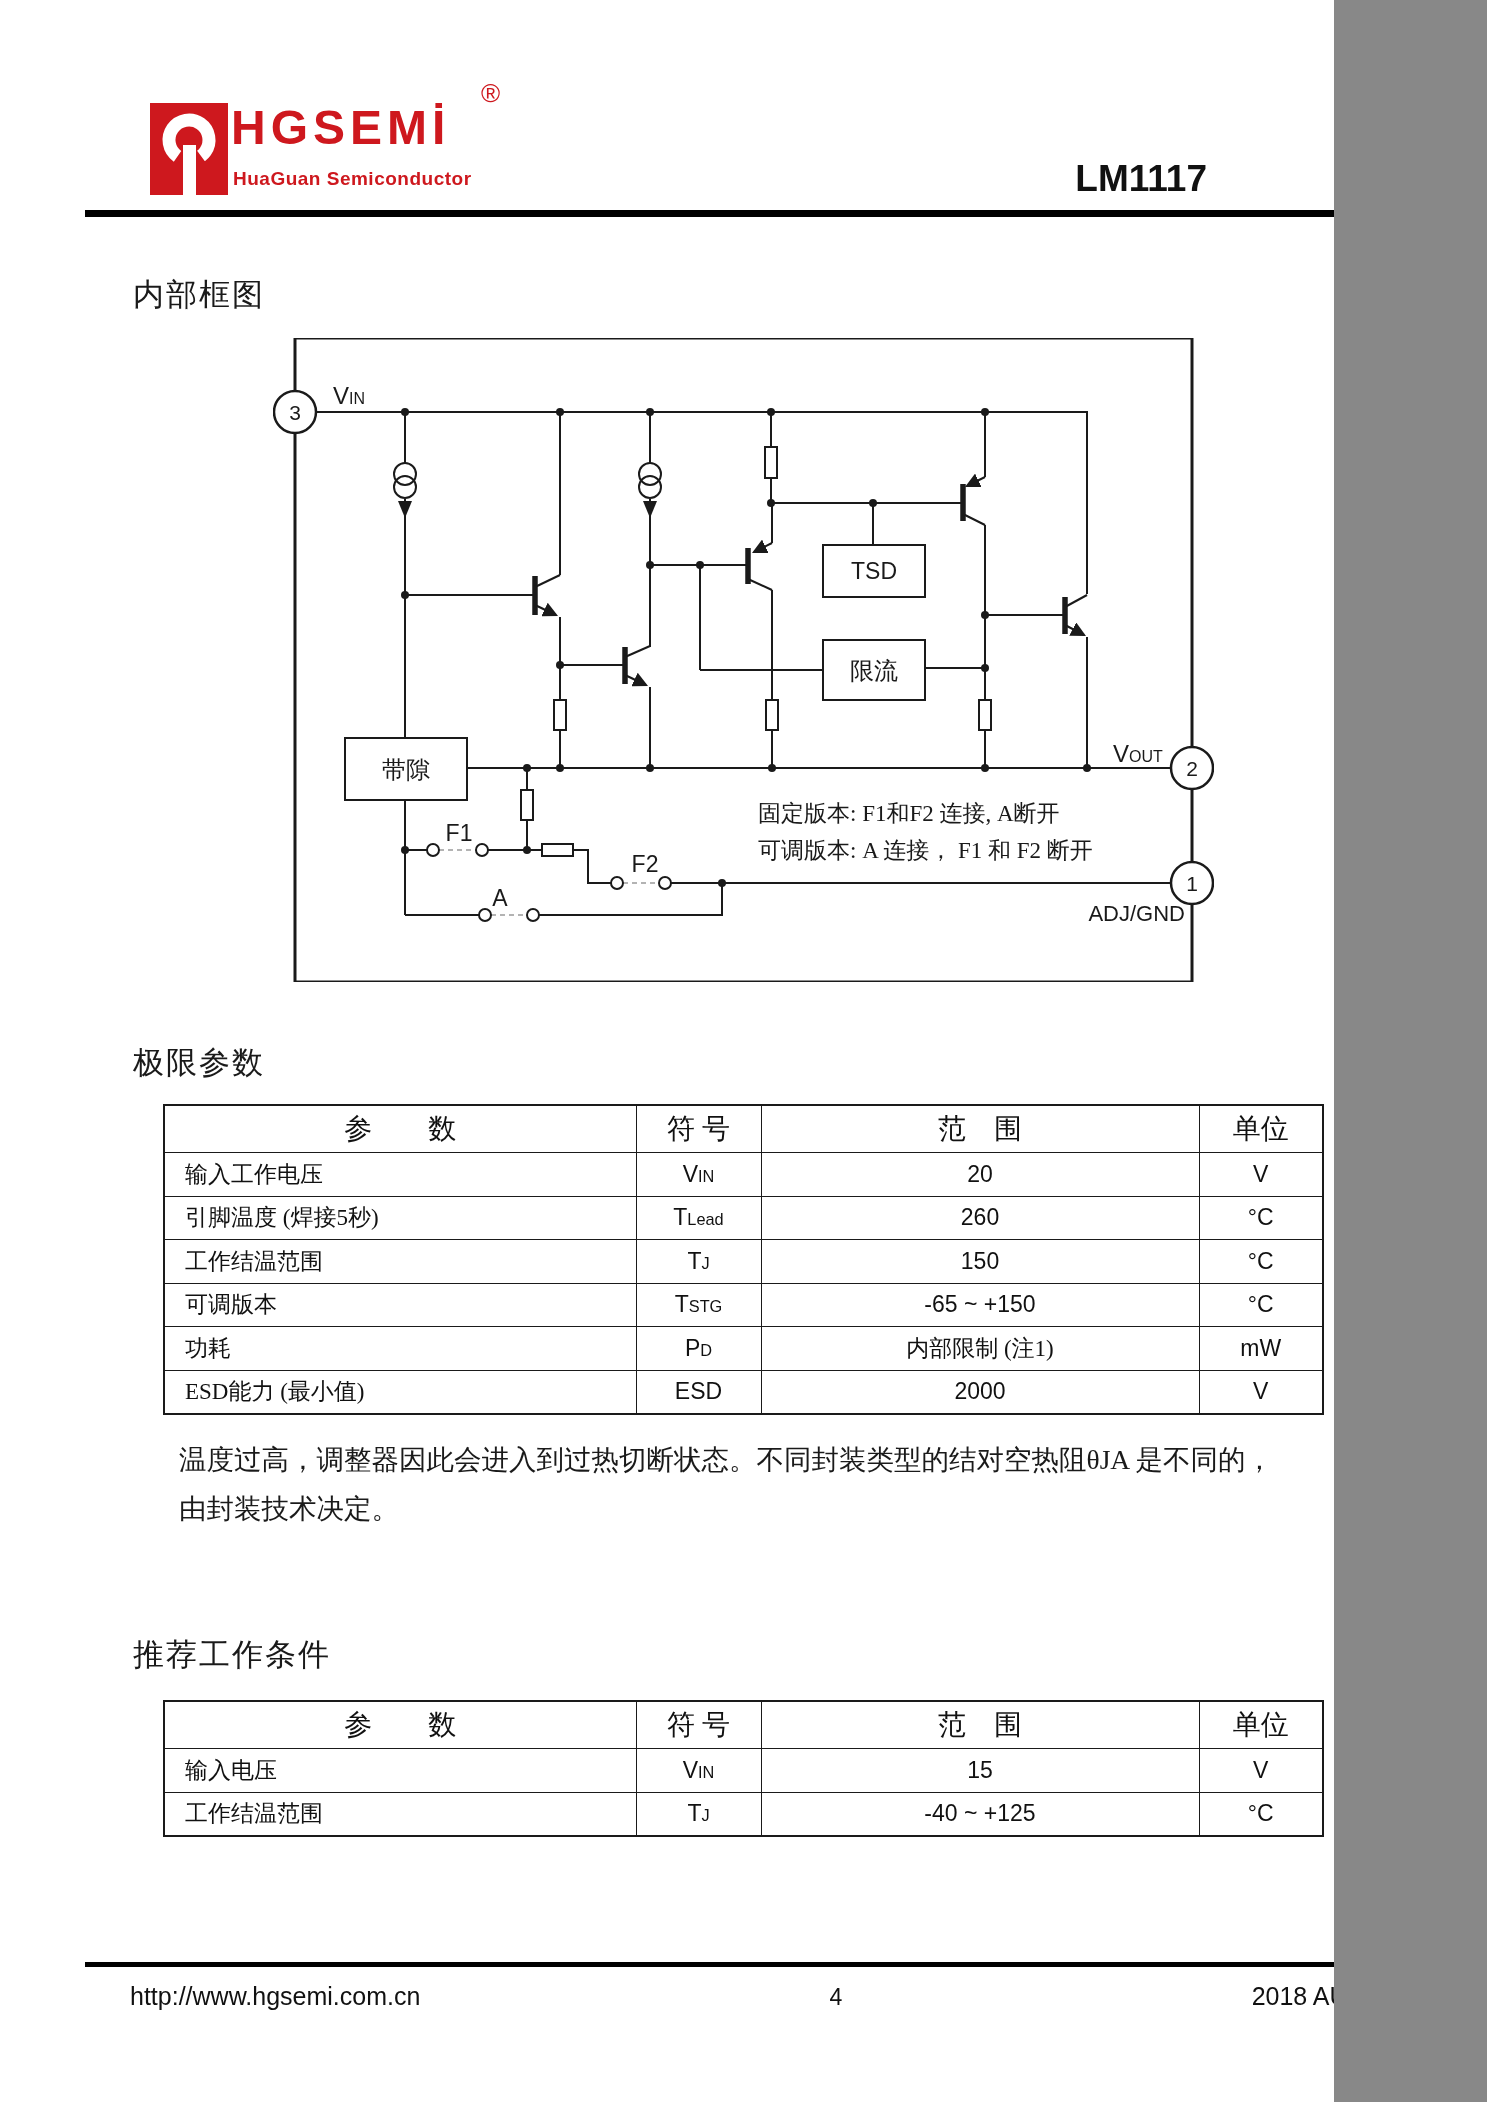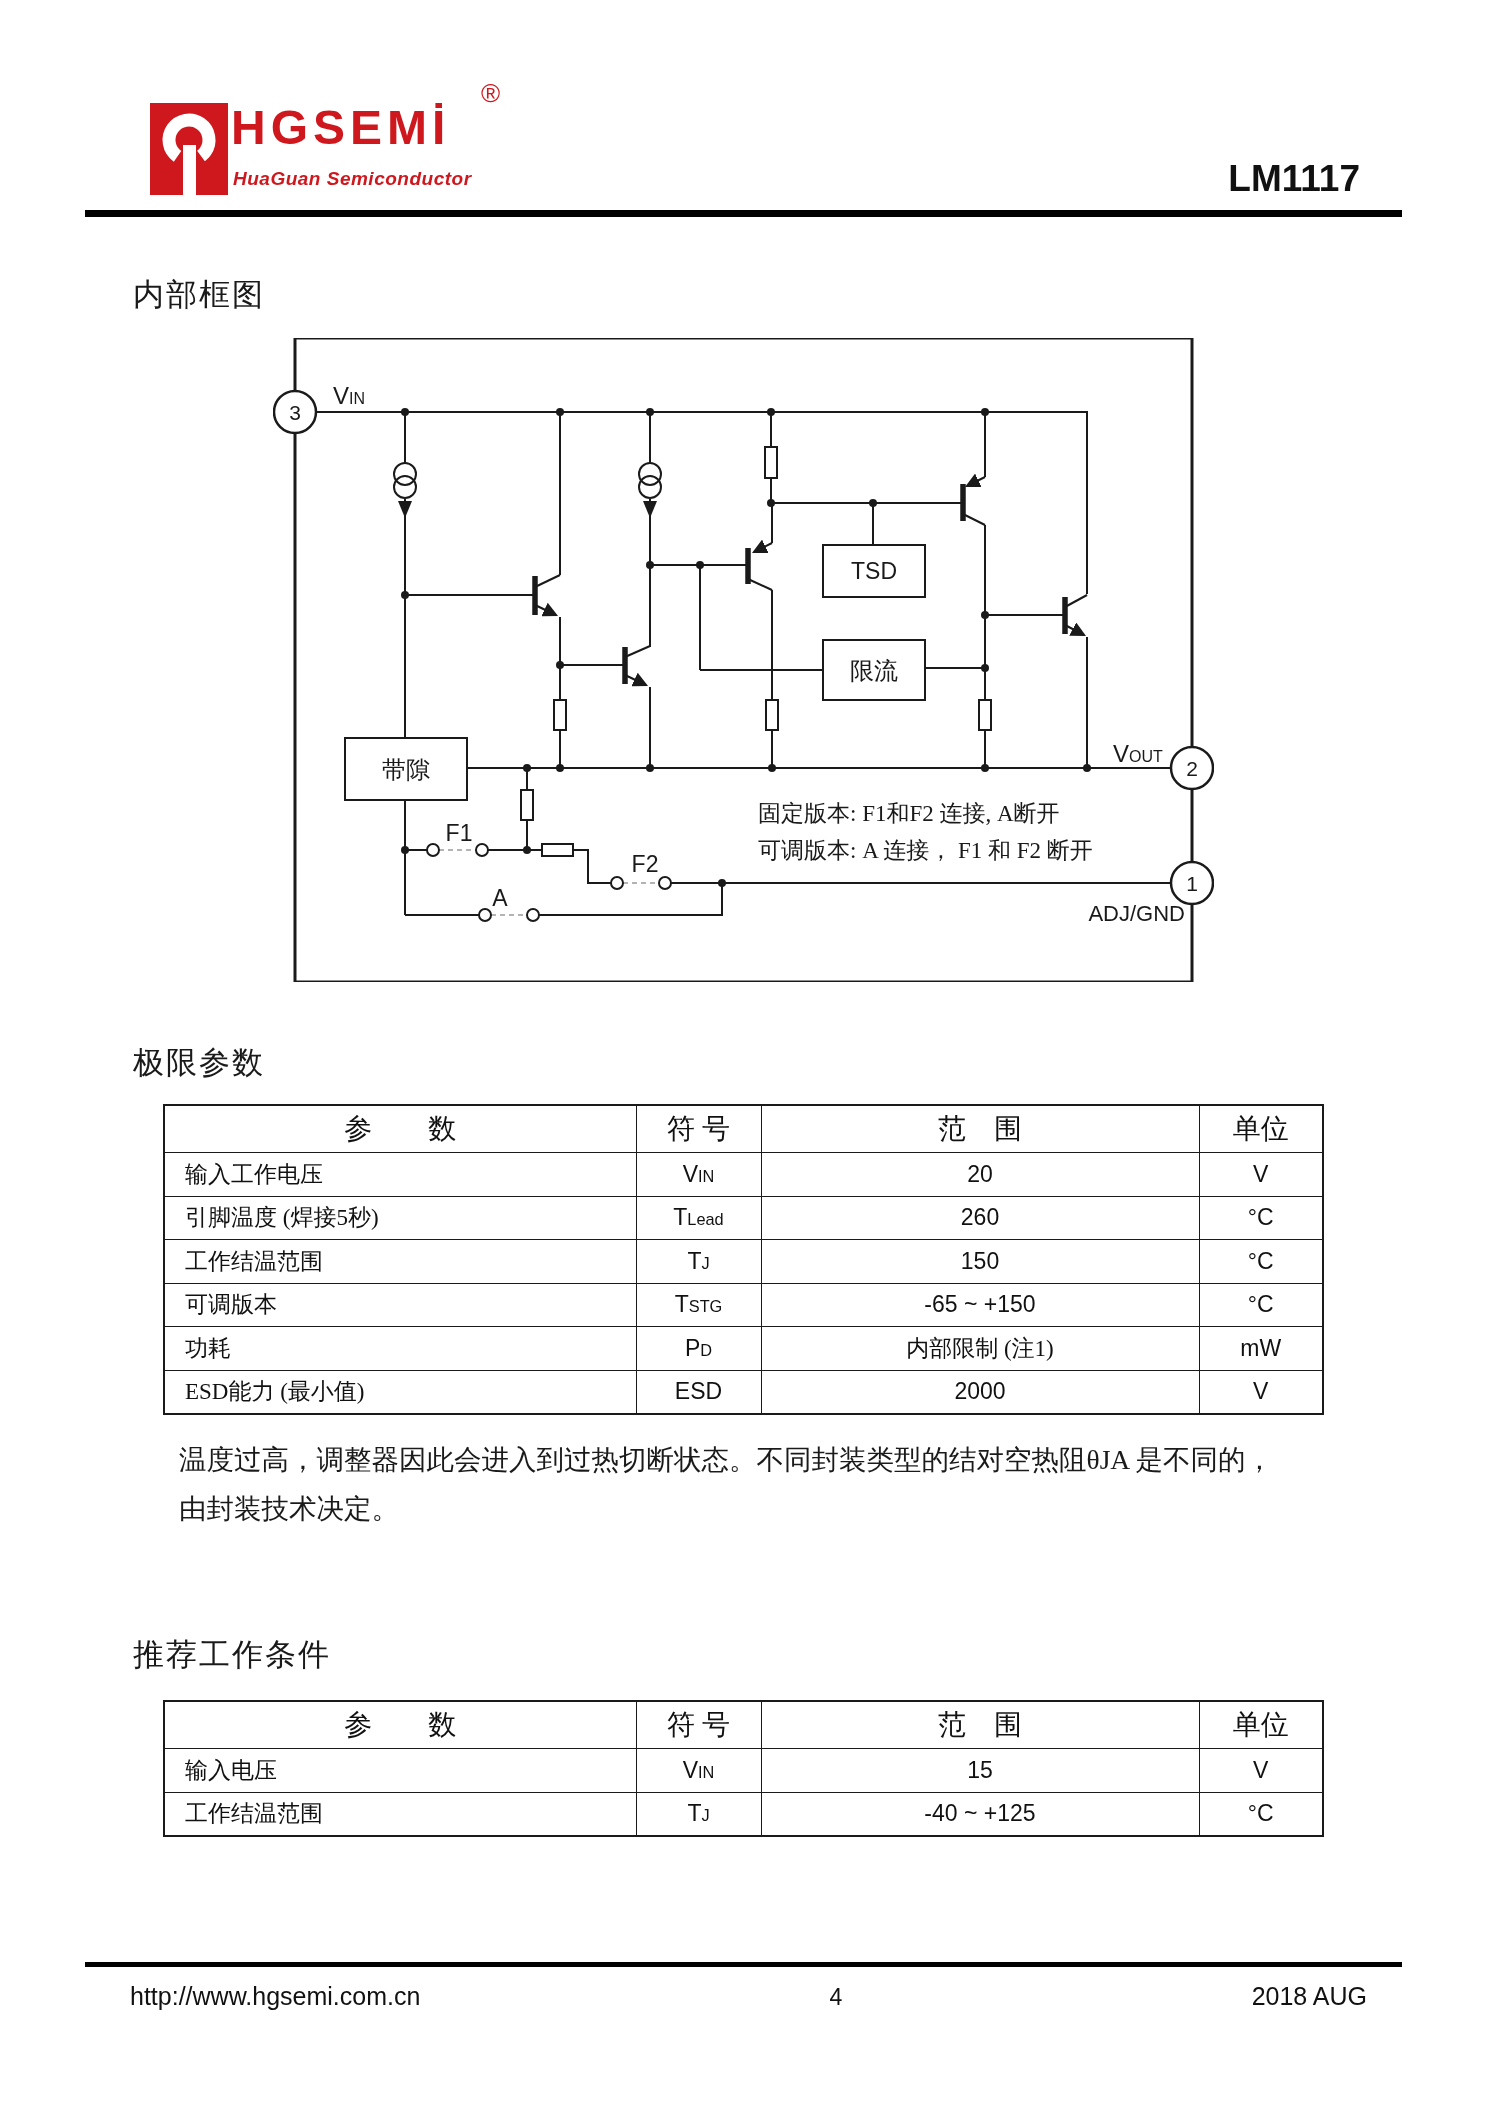--- a/index.html
+++ b/index.html
@@ -1,26 +1,26 @@
 <!DOCTYPE html>
 <html><head>
 <meta charset="utf-8">
 <style>
   html,body{margin:0;padding:0;background:#888;}
-  #page{position:relative;width:1487px;height:2102px;background:#ffffff;overflow:hidden;
+  #page{position:relative;width:1334px;height:2102px;background:#ffffff;overflow:hidden;
         font-family:"Liberation Serif",serif;color:#111;}
   .abs{position:absolute;}
 
   
   #logo-icon{left:150px;top:103px;width:78px;height:92px;}
   #logo-word{left:231px;top:104px;font-family:"Liberation Sans",sans-serif;font-weight:bold;
              font-size:48px;letter-spacing:5px;line-height:1;}
   #logo-reg{left:481px;top:80px;font-family:"Liberation Sans",sans-serif;font-size:26px;line-height:1;}
   #logo-tagline{left:233px;top:168px;font-family:"Liberation Sans",sans-serif;font-weight:bold;
-                font-style:italic;font-size:19px;letter-spacing:0.5px;}
+                font-size:19px;letter-spacing:0.5px;}
   #part-number{right:127px;top:158px;font-family:"Liberation Sans",sans-serif;font-weight:bold;font-size:37px;}
   #header-rule{left:85px;top:210px;width:1317px;height:7px;background:#000;}
 
   
   .sec-title{font-size:31px;letter-spacing:2px;color:#1a1a1a;}
   #t-diagram{left:133px;top:274px;}
   #t-limits{left:133px;top:1042px;}
   #t-recommended{left:133px;top:1634px;}
 
   

